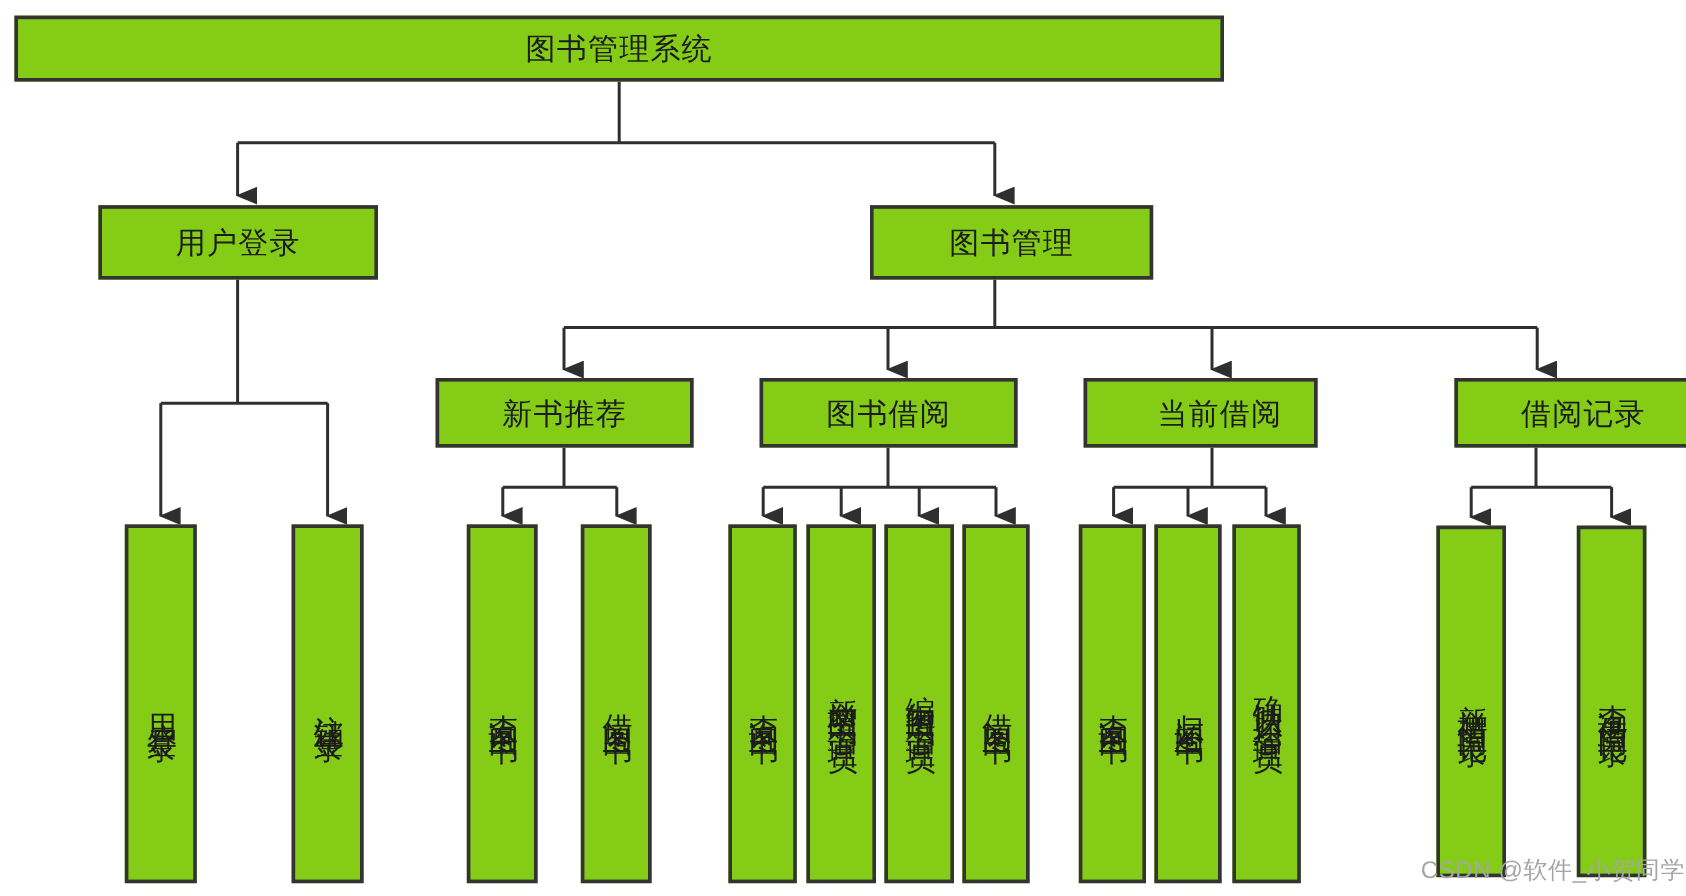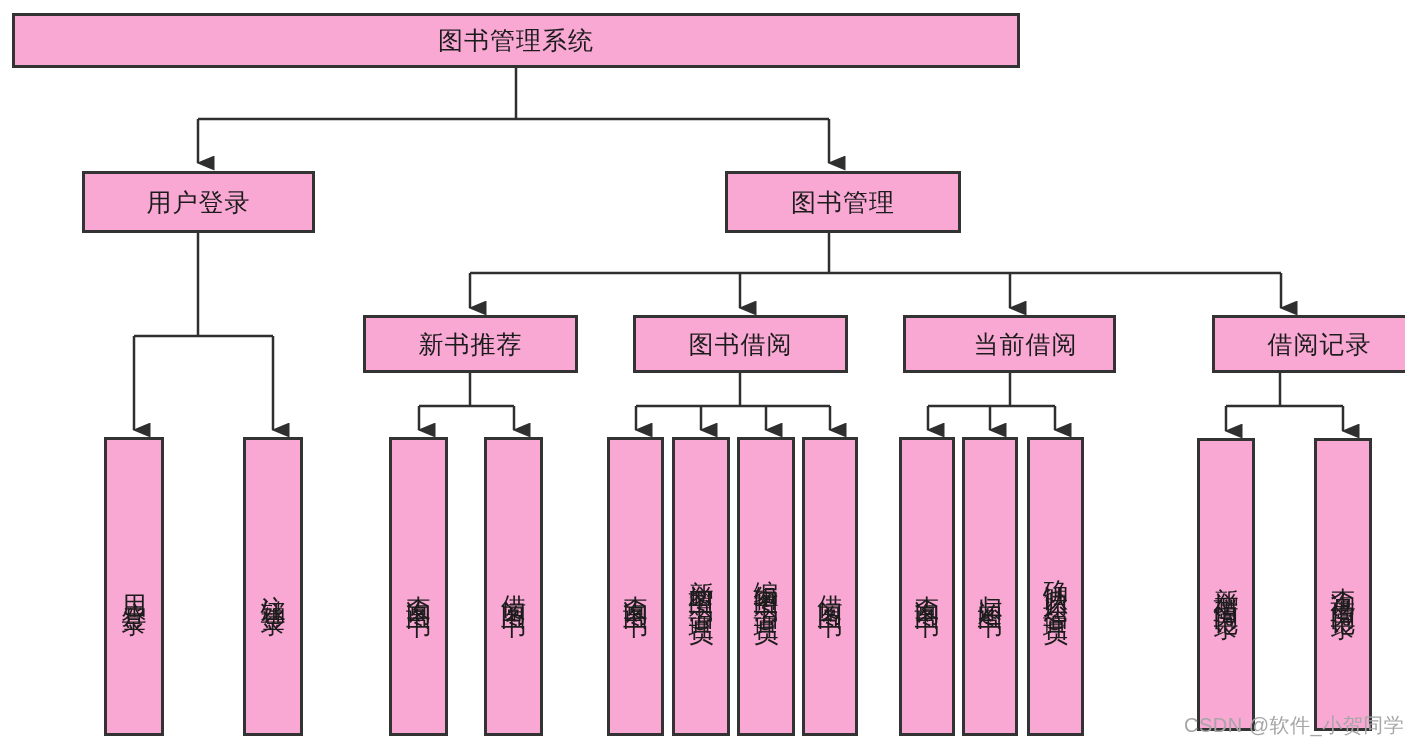--- a/index.html
+++ b/index.html
@@ -2,21 +2,21 @@
 <html><head>
 <meta charset="utf-8">
 <style>
   html,body{margin:0;padding:0;background:#ffffff;}
   .canvas{
     position:relative;width:1405px;height:747px;background:#ffffff;overflow:hidden;
     font-family:"Liberation Sans","DejaVu Sans",sans-serif;color:#1c1c1c;
   }
   .connectors{position:absolute;left:0;top:0;width:1405px;height:747px;}
   .node{
-    position:absolute;box-sizing:border-box;background:#f9a8d4;border:3px solid #333333;
+    position:absolute;box-sizing:border-box;background:#84cc16;border:3px solid #333333;
     display:flex;align-items:center;justify-content:center;
   }
   .hbox{font-size:25px;letter-spacing:1px;}
   .vbox{font-size:25px;}
   .vtext{
     writing-mode:vertical-rl;text-orientation:mixed;
     letter-spacing:6px;line-height:1;white-space:nowrap;
   }
   .watermark{
     position:absolute;left:1184px;top:712px;font-size:20px;color:#a6a6a6;
@@ -88,21 +88,21 @@
   <div class="node hbox" style="left:711px;top:171px;width:236px;height:62px;margin-left:14px;">
     <span>图书管理</span>
   </div>
 
   <div class="node hbox" style="left:633px;top:315px;width:215px;height:58px;">
     <span>图书借阅</span>
   </div>
   <div class="node hbox" style="left:363px;top:315px;width:215px;height:58px;">
     <span>新书推荐</span>
   </div>
-  <div class="node hbox" style="left:903px;top:315px;width:213px;height:58px;padding-left:32px;">
+  <div class="node hbox" style="left:903px;top:315px;width:195px;height:58px;padding-left:32px;">
     <span>当前借阅</span>
   </div>
   <div class="node hbox" style="left:1212px;top:315px;width:215px;height:58px;">
     <span>借阅记录</span>
   </div>
 
   <div class="node vbox" style="left:104px;top:437px;width:60px;height:299px;">
     <span class="vtext">用户登录</span>
   </div>
   <div class="node vbox" style="left:243px;top:437px;width:60px;height:299px;">

